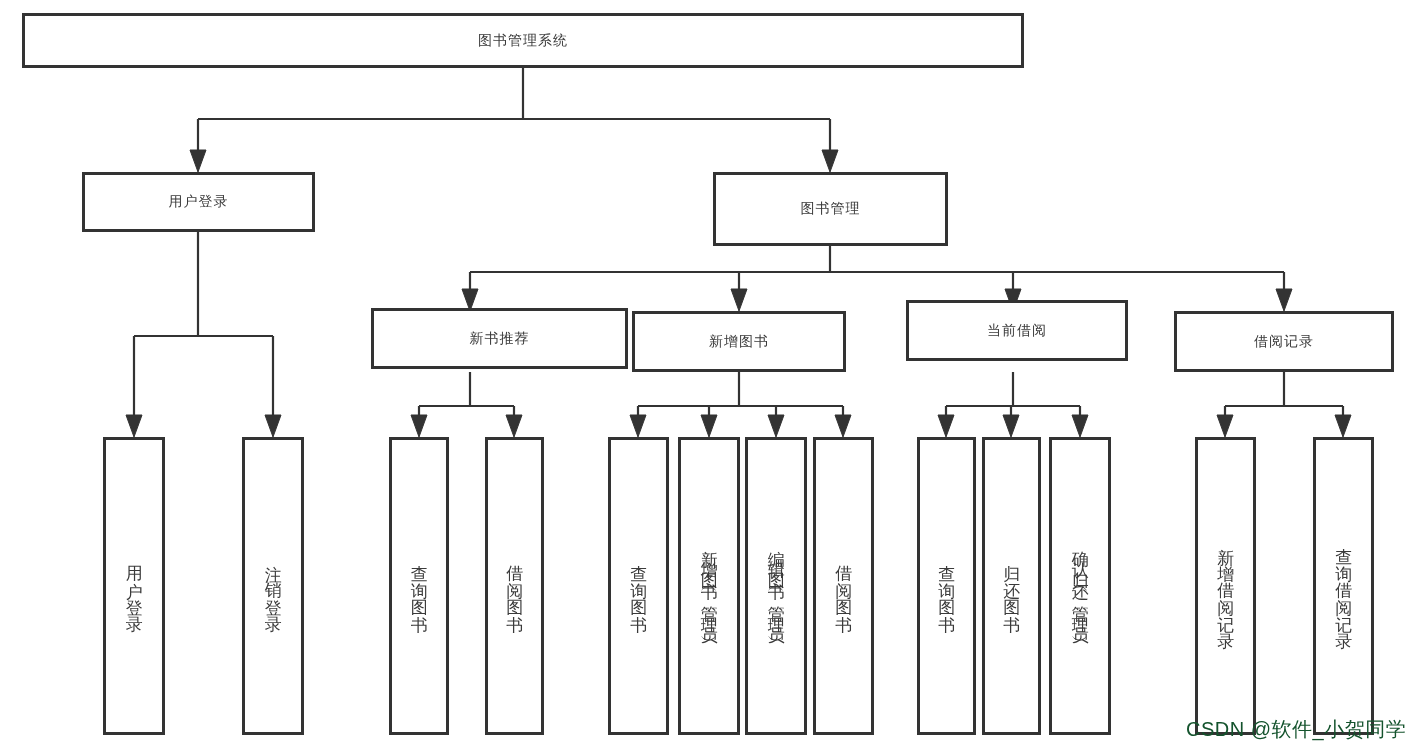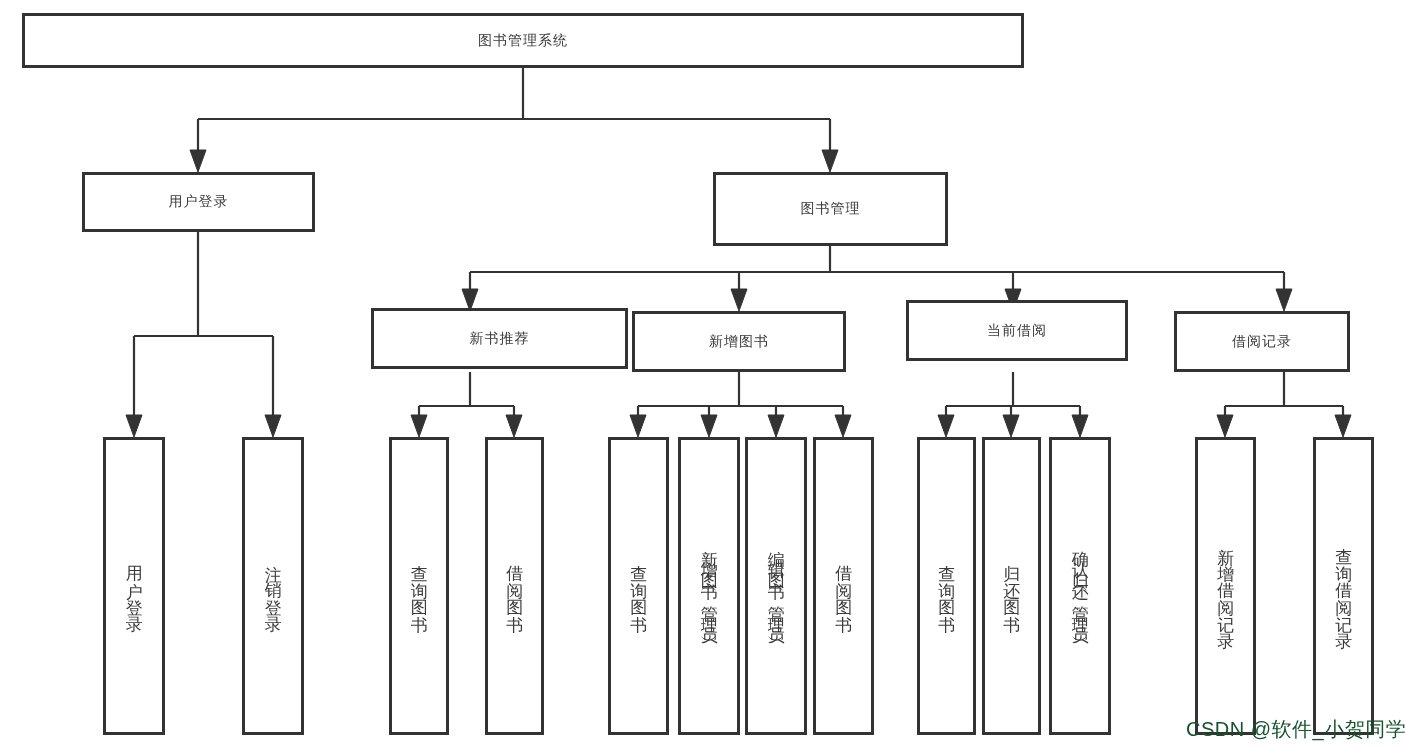--- a/index.html
+++ b/index.html
@@ -111,21 +111,21 @@
   </svg>
 
   <div class="node h" style="left:22px; top:13px; width:1002px; height:55px;">图书管理系统</div>
 
   <div class="node h" style="left:82px; top:172px; width:233px; height:60px;">用户登录</div>
   <div class="node h" style="left:713px; top:172px; width:235px; height:74px;text-align:center;">图书管理</div>
 
   <div class="node h" style="left:363px; top:308px; width:257px; height:61px;margin-left:8px;">新书推荐</div>
   <div class="node h" style="left:632px; top:311px; width:214px; height:61px;">新增图书</div>
   <div class="node h" style="left:906px; top:300px; width:222px; height:61px;">当前借阅</div>
-  <div class="node h" style="left:1174px; top:311px; width:176px; height:61px;">借阅记录</div>
+  <div class="node h" style="left:1174px; top:311px; width:220px; height:61px;">借阅记录</div>
 
   <div class="node v" style="left:103px; top:437px; width:62px; height:298px;">
     <span class="vtext">用户登录</span>
   </div>
   <div class="node v" style="left:242px; top:437px; width:62px; height:298px;">
     <span class="vtext">注销登录</span>
   </div>
 
   <div class="node v" style="left:389px; top:437px; width:60px; height:298px;">
     <span class="vtext">查询图书</span>

